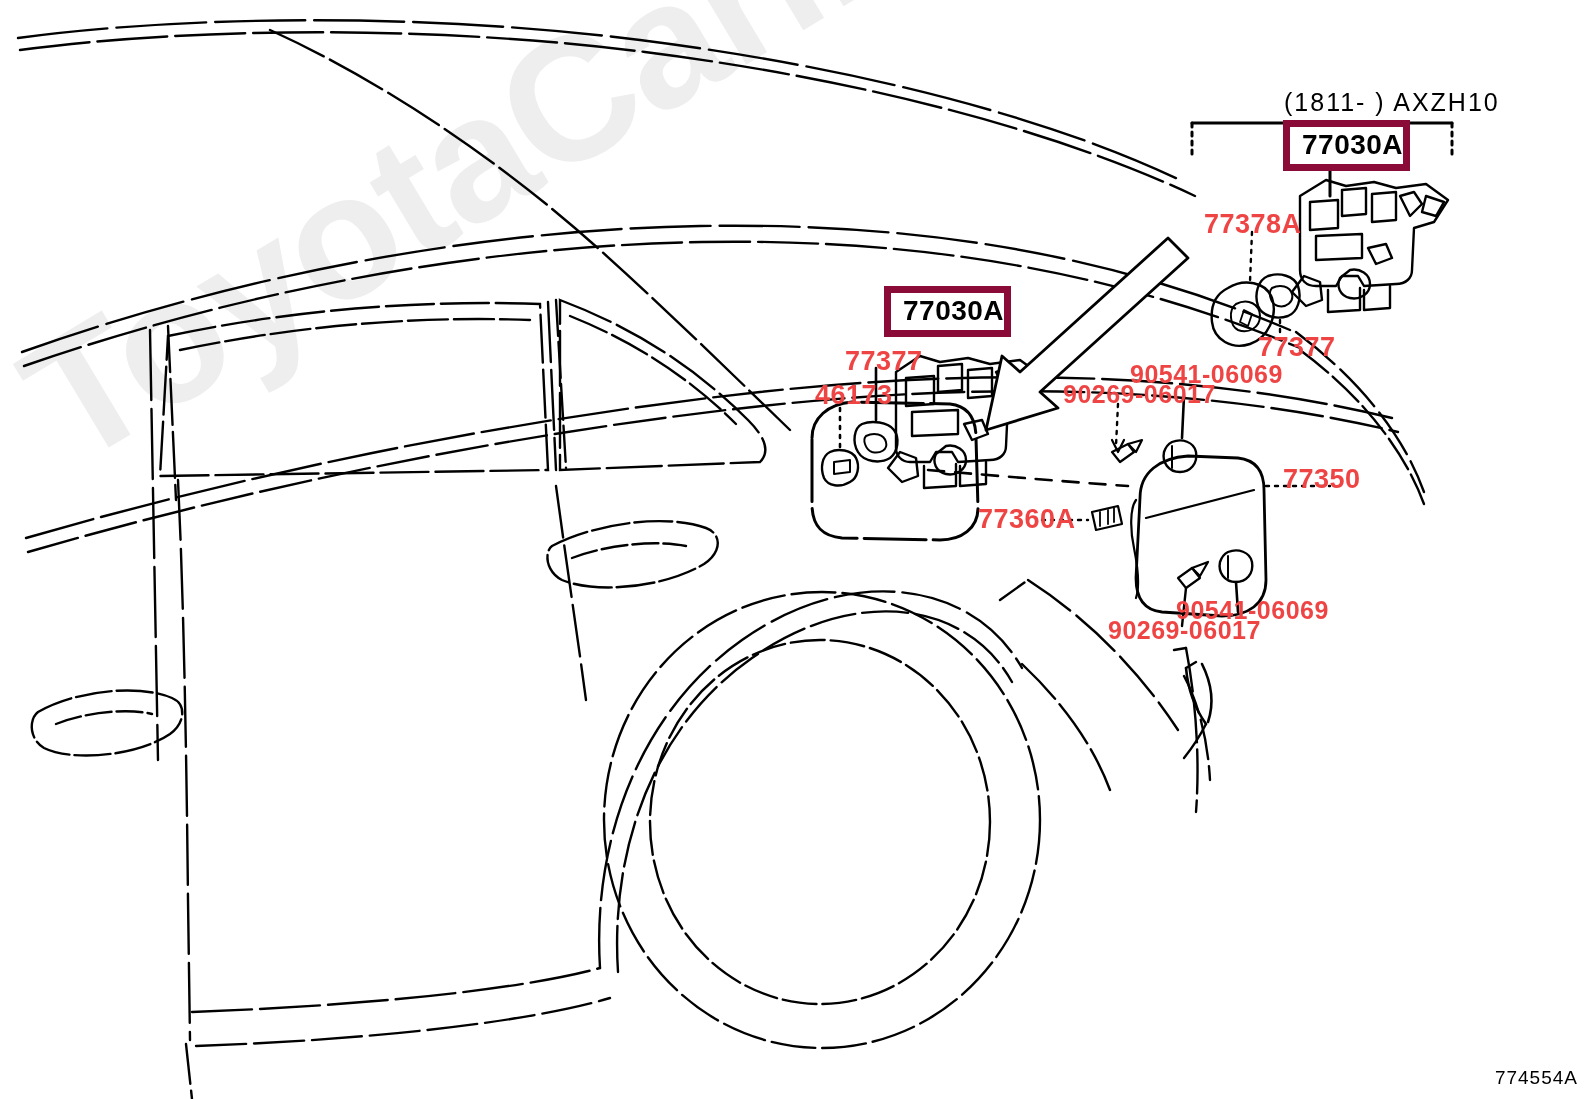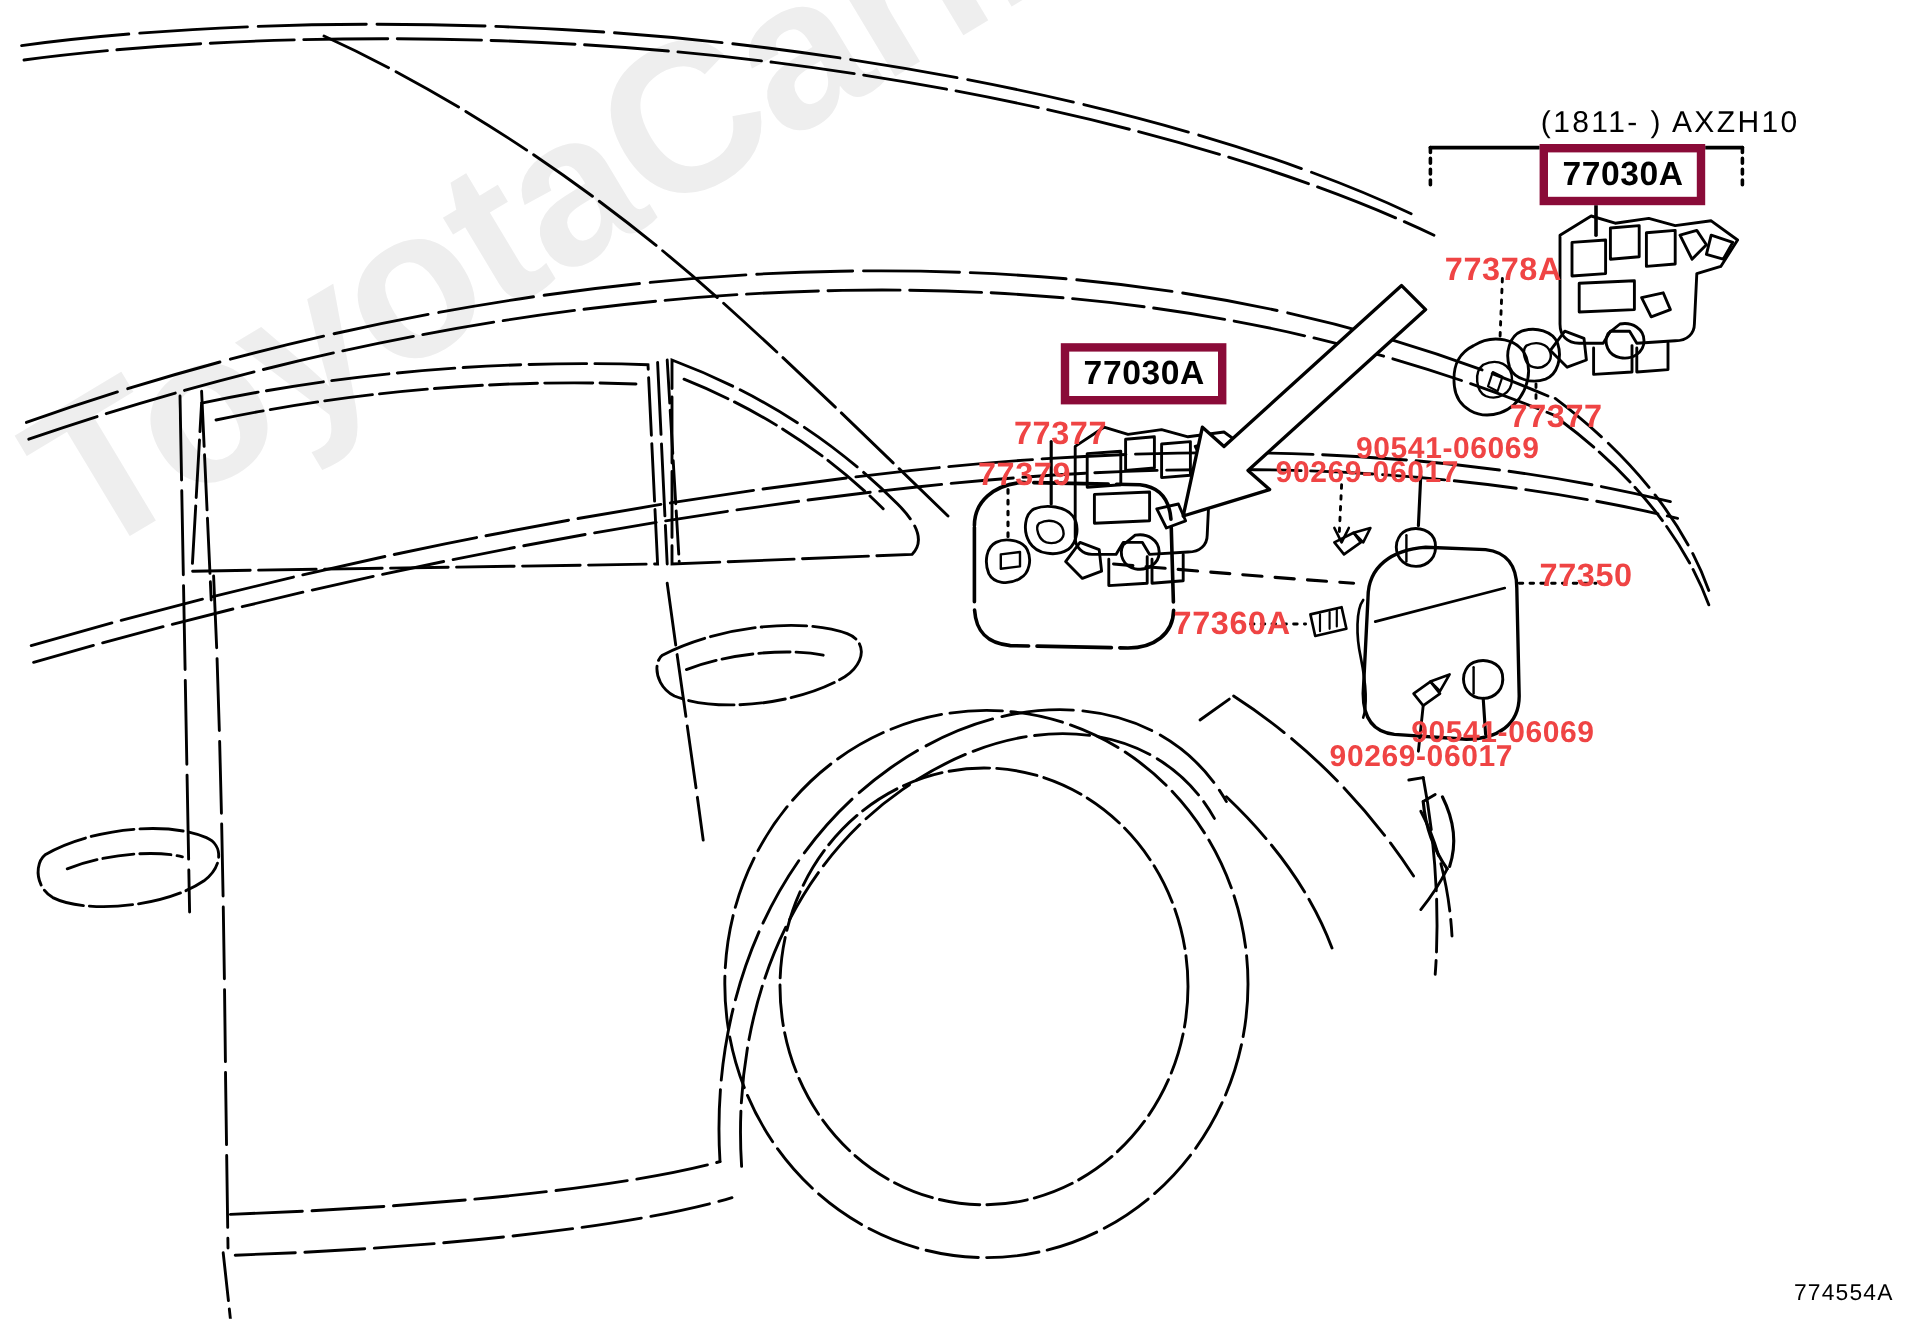--- a/index.html
+++ b/index.html
@@ -29,21 +29,21 @@
     font-size:25px;
     font-weight:400;
     letter-spacing:2px;
     color:#000;
     white-space:nowrap;
   }
   .boxlbl{
     position:absolute;
     background:#ffffff;
     border:7px solid #8a0b38;
-    padding:2px 11px 4px 12px;
+    padding:2px 0 4px 12px;
     font-family:"Liberation Sans", sans-serif;
     font-size:28px;
     font-weight:700;
     color:#000;
     letter-spacing:0.5px;
     line-height:1.12;
     white-space:nowrap;
   }
   #diagram-code{
     position:absolute;
@@ -238,21 +238,21 @@
   <div class="boxlbl" style="left:1283px; top:120px;">77030A</div>
 
   <div class="boxlbl" style="left:884px; top:286px;">77030A</div>
 
   <div class="lbl" style="left:1204px; top:211px;">77378A</div>
 
   <div class="lbl" style="left:1258px; top:334px;">77377</div>
 
   <div class="lbl" style="left:845px; top:348px;">77377</div>
 
-  <div class="lbl" style="left:815px; top:382px;">77379</div>
+  <div class="lbl" style="left:815px; top:382px;">46173</div>
 
   <div class="lbl small" style="left:1130px; top:362px;">90541-06069</div>
 
   <div class="lbl small" style="left:1063px; top:382px;">90269-06017</div>
 
   <div class="lbl" style="left:1283px; top:466px;">77350</div>
 
   <div class="lbl" style="left:978px; top:506px;">77360A</div>
 
   <div class="lbl small" style="left:1176px; top:598px;">90541-06069</div>

